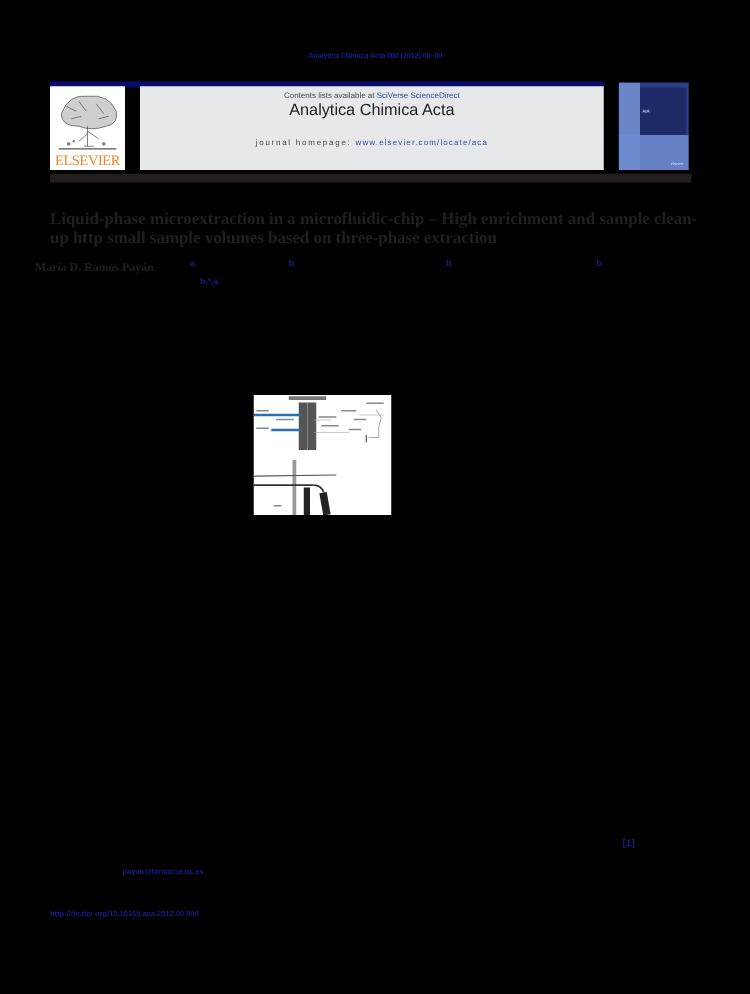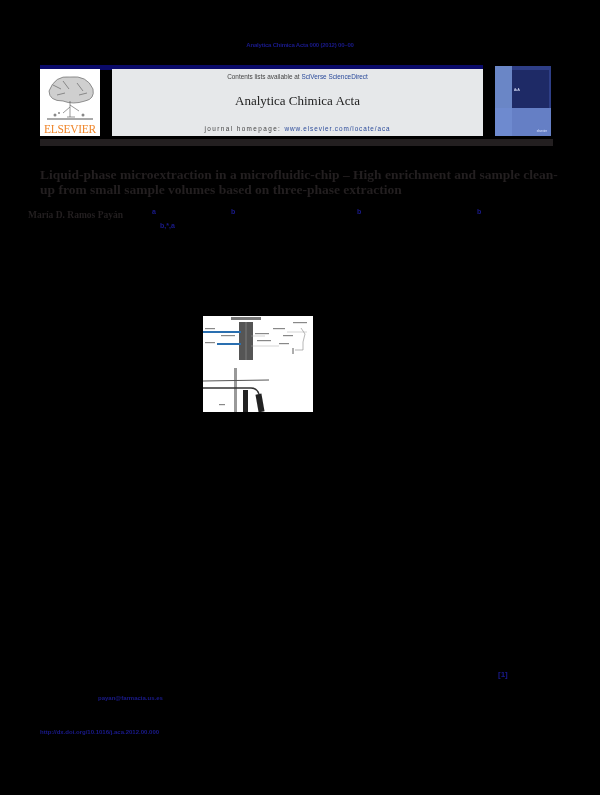--- a/index.html
+++ b/index.html
@@ -6,21 +6,21 @@
   body { width:600px; height:795px; background:#000; position:relative; overflow:hidden; font-family:"Liberation Sans", sans-serif; }
   .abs { position:absolute; }
   .citation { left:0; width:600px; top:42px; text-align:center; font-size:6px; font-weight:bold; color:#1a1a8c; letter-spacing:-0.2px; }
   .topbar { left:40px; top:65px; width:443px; height:5px; background:#0a0a6a; }
   .logo { left:40px; top:69px; width:60px; height:67px; background:#fff; overflow:hidden; }
   .logo .tree { position:absolute; left:3px; top:2px; width:54px; height:52px; }
   .logo .word { position:absolute; left:0; bottom:0; width:60px; text-align:center; font-family:"Liberation Serif", serif; font-size:11.5px; color:#f0862a; letter-spacing:-0.3px; line-height:13px; }
   .graybox { left:112px; top:69px; width:371px; height:67px; background:#e6e8ea; text-align:center; }
   .graybox .contents { margin-top:4px; font-size:6.4px; color:#444; }
   .graybox .contents a { color:#2a4a9a; text-decoration:none; }
-  .graybox .jtitle { margin-top:13px; font-family:Liberation Serif, serif; font-size:13px; color:#222; }
+  .graybox .jtitle { font-family:Liberation Sans, sans-serif; font-size:13px; color:#222; }
   .graybox .homepage { margin-top:16px; font-size:6.4px; color:#444; letter-spacing:1.4px; }
   .graybox .homepage a { color:#2a4a9a; text-decoration:none; letter-spacing:0.9px; }
   .cover { left:495px; top:66px; width:56px; height:70px; background:#2e3e86; overflow:hidden; }
   .cover .c1 { position:absolute; left:0; top:0; width:17px; height:70px; background:#6a86c6; }
   .cover .c2 { position:absolute; left:17px; top:4px; width:37px; height:38px; background:#1e2a66; }
   .cover .c3 { position:absolute; left:0; top:42px; width:56px; height:28px; background:#6f8bd0; opacity:0.85; }
   .cover .ctext { position:absolute; left:19px; top:21px; font-size:5px; color:#dfe6ff; letter-spacing:-0.3px; }
   .cover .cpub { position:absolute; right:4px; bottom:3px; font-size:3px; color:#dfe6ff; }
   .rule { left:40px; top:139px; width:513px; height:7px; background:#231f20; }
   .title { left:40px; top:167px; width:520px; font-family:"Liberation Serif", serif; font-weight:bold; font-size:13.5px; line-height:15px; color:#231f20; }
@@ -66,21 +66,21 @@
 <div class="abs cover">
   <div class="c1"></div>
   <div class="c2"></div>
   <div class="c3"></div>
   <div class="ctext">ᴬᶜᴬ</div>
   <div class="cpub">elsevier</div>
 </div>
 
 <div class="abs rule"></div>
 
-<div class="abs title">Liquid-phase microextraction in a microfluidic-chip – High enrichment and sample clean-up from small sample volumes based on three-phase extraction</div>
+<div class="abs title">Liquid-phase microextraction in a microfluidic-chip – High enrichment and sample clean-up http small sample volumes based on three-phase extraction</div>
 
 <div class="abs authors">María D. Ramos Payán</div>
 <span class="sup" style="left:152px;top:208px;">a</span>
 <span class="sup" style="left:231px;top:208px;">b</span>
 <span class="sup" style="left:357px;top:208px;">b</span>
 <span class="sup" style="left:477px;top:208px;">b</span>
 <span class="sup" style="left:160px;top:222px;">b,*,a</span>
 
 <div class="abs figure">
   <svg width="110" height="96" viewBox="0 0 110 96">

